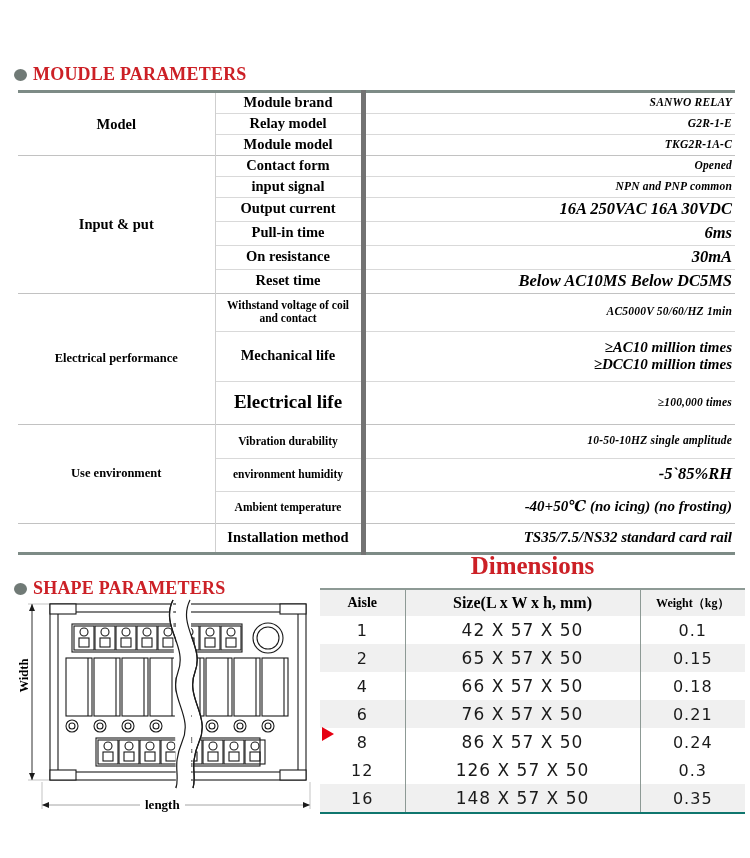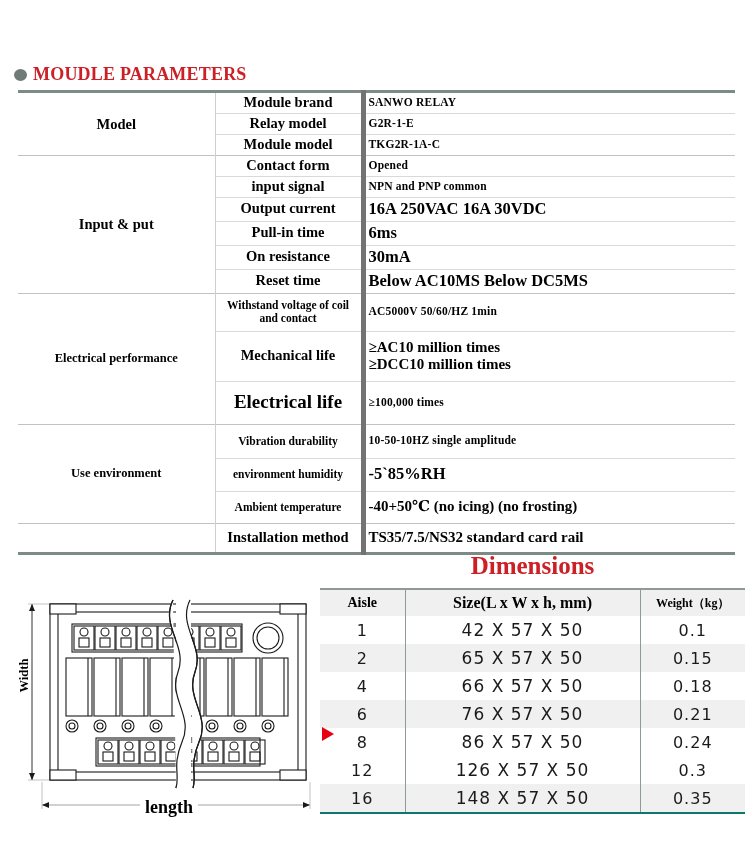--- a/index.html
+++ b/index.html
@@ -46,21 +46,21 @@
   }
   .ptable td { vertical-align: middle; padding: 2px 3px; }
   .ptable td.group {
     width: 197px; text-align: center; font-weight: bold; font-size: 14.5px;
     border-right: 1px solid #cfcfcf; line-height: 1.15;
   }
   .ptable td.param {
     width: 148px; text-align: center; font-weight: bold; font-size: 14.5px;
     border-right: 5px solid #737373; line-height: 1.1;
   }
-  .ptable td.val { text-align: left; line-height: 1.15; }
+  .ptable td.val { text-align: right; line-height: 1.15; font-style: italic; }
   .ptable tr.rowline td { border-top: 1px solid #d9d9d9; }
   .ptable tr.groupline td { border-top: 1px solid #c2c2c2; }
   .ptable tr.groupline td.group { border-top: 1px solid #c2c2c2; }
 
   
   .v-sm  { font-size: 11.5px; font-weight: bold; letter-spacing: .2px; }
   .v-md  { font-size: 15px;   font-weight: bold; }
   .v-lg  { font-size: 16.5px; font-weight: bold; }
   .p-sm  { font-size: 11.5px !important; font-weight: bold; }
   .p-lg  { font-size: 19px !important;  font-weight: bold; }
@@ -107,21 +107,21 @@
   
   .drawing { position: absolute; left: 10px; top: 598px; width: 310px; height: 222px; }
   .width-label {
     position: absolute; left: 8px; top: 668px;
     font-size: 12.5px; font-weight: bold;
     transform: rotate(-90deg); transform-origin: center;
     white-space: nowrap;
   }
   .length-label {
     position: absolute; left: 140px; top: 797px;
-    font-size: 18px; font-weight: bold; background: #ffffff;
+    font-size: 13px; font-weight: bold; background: #ffffff;
     padding: 0 5px; white-space: nowrap;
   }
 </style>
 </head>
 <body>
 
 <div class="page">
 
 
   <div class="section-head" id="head-module">
@@ -202,20 +202,24 @@
       </tr>
 
       <tr class="groupline">
         <td style="border-right:1px solid #cfcfcf"></td>
         <td class="param" style="height:30px">Installation method</td>
         <td class="val v-md">TS35/7.5/NS32 standard card rail</td>
       </tr>
     </tbody>
   </table>
 
+  <div class="section-head" id="head-shape">
+    <span class="bullet"></span>
+    <span class="section-label">SHAPE PARAMETERS</span>
+  </div>
 
   <svg class="drawing" viewBox="0 0 310 222">
     <g stroke="#1a1a1a" fill="none" stroke-width="1.1">
 
       <line x1="22" y1="6" x2="22" y2="182" stroke-width="0.9"></line>
       <polygon points="22,6 19,13 25,13" fill="#1a1a1a" stroke="none"></polygon>
       <polygon points="22,182 19,175 25,175" fill="#1a1a1a" stroke="none"></polygon>
       <line x1="18" y1="6" x2="40" y2="6" stroke-width="0.6" stroke="#9a9a9a"></line>
       <line x1="18" y1="182" x2="40" y2="182" stroke-width="0.6" stroke="#9a9a9a"></line>
 

